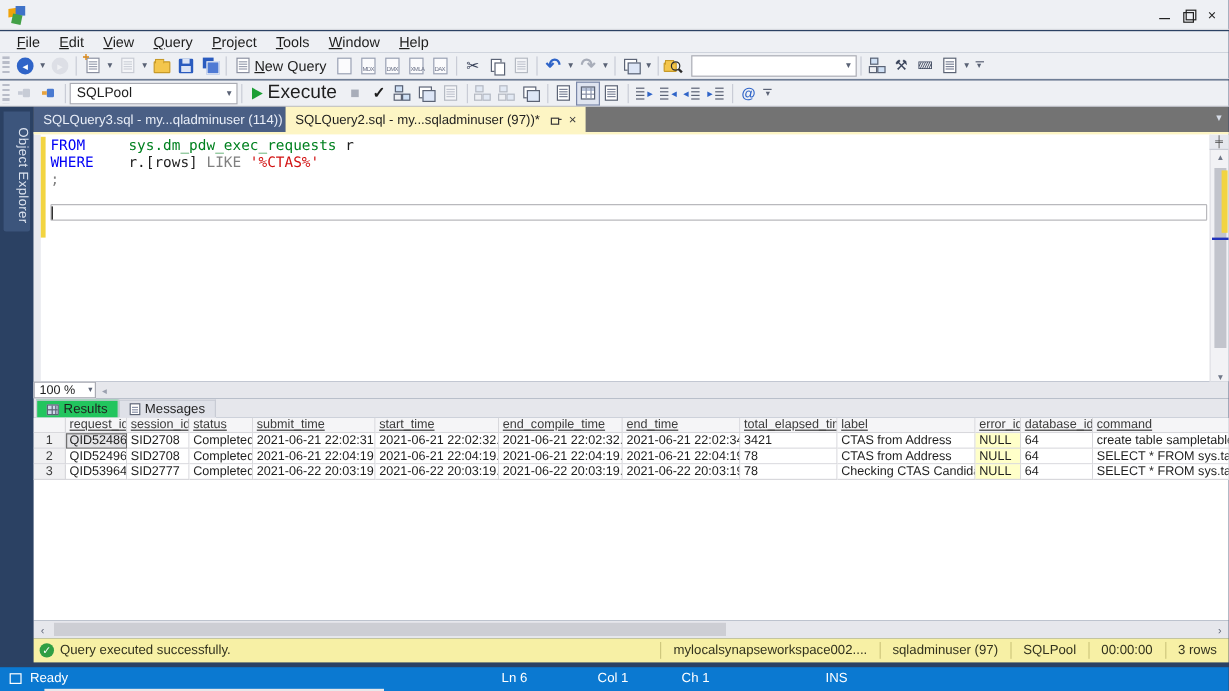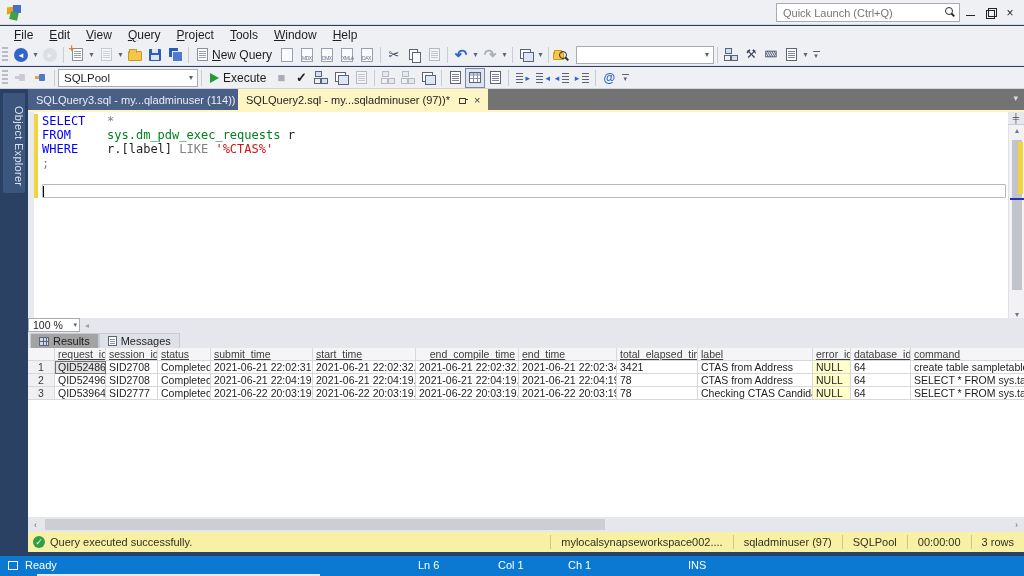--- a/index.html
+++ b/index.html
@@ -126,21 +126,21 @@
 
   
   .editor-bottom { position:absolute; left:28px; top:318px; width:996px; height:14px; background:#e6e7ec; display:flex; align-items:center; }
   .zoom-combo { width:52px; height:14px; background:#fff; border:1px solid #a9abb3; display:flex; align-items:center; font-size:10.5px; padding-left:4px; color:#1e1e1e; }
   .zoom-combo .arrow { margin-left:auto; font-size:7px; color:#5a6275; padding-right:2px; }
   .hs-arrow { width:14px; text-align:center; font-size:8px; color:#9aa0ae; }
 
   
   .results-tabs { position:absolute; left:28px; top:332px; width:996px; height:16px; background:#e6e7ec; display:flex; align-items:flex-end; padding-left:2px; }
   .rtab { height:15px; display:flex; align-items:center; gap:4px; padding:0 8px; font-size:11px; color:#1e1e1e; border:1px solid #c8cbd4; border-bottom:none; background:#dfe1e8; }
-  .rtab.active { background:#a3a3a3; }
+  .rtab.active { background:#22c55e; }
   .rtab-grid-ic{width:10px;height:9px;border:1px solid #5b6375;background:#cfd8ea;position:relative;}
   .rtab-grid-ic::before{content:"";position:absolute;left:3px;top:0;width:1px;height:7px;background:#5b6375;box-shadow:3px 0 #5b6375;}
   .rtab-grid-ic::after{content:"";position:absolute;left:0;top:3px;width:8px;height:1px;background:#5b6375;}
   .rtab-msg-ic{width:9px;height:10px;border:1px solid #5b6375;background:#fff;position:relative;}
   .rtab-msg-ic::before{content:"";position:absolute;left:1px;top:2px;width:5px;height:1px;background:#8a92a8;box-shadow:0 2px 0 #8a92a8,0 4px 0 #8a92a8;}
 
   .results-area { position:absolute; left:28px; top:348px; width:996px; height:169px; background:#ffffff; overflow:hidden; }
   .grid { position:absolute; left:0; top:0; width:1100px; font-size:10.5px; color:#1e1e1e; }
   .grow { display:flex; height:13px; }
   .gcell { flex:none; height:13px; line-height:12px; padding:0 3px; border-right:1px solid #d8d8dc; border-bottom:1px solid #d8d8dc; overflow:hidden; white-space:nowrap; background:#fff; }
@@ -170,24 +170,20 @@
 </style>
 </head>
 <body>
 
 <div class="titlebar">
   <div class="app-icon">
       <i class="sq1"></i>
       <i class="sq2"></i>
       <i class="sq3"></i>
     </div>
-  <div class="quick-launch">
-    <input placeholder="Quick Launch (Ctrl+Q)" style="">
-    <span class="mag-icon"></span>
-  </div>
   <div class="win-btns">
     <div class="win-btn">
         <span class="min-glyph"></span>
       </div>
     <div class="win-btn">
         <span class="restore-glyph"></span>
       </div>
     <div class="win-btn">
         <span>×</span>
       </div>
@@ -316,21 +312,21 @@
       <span class="plug-ic colored"></span>
     </span>
   <span class="tsep"></span>
   <span class="combo" style="width:140px">
     <span class="val">SQLPool</span>
     <span class="arrow">▾</span>
   </span>
   <span class="tsep"></span>
   <span class="label-btn">
     <span class="play-tri"></span>
-    <span style="font-size:12px">Execute</span>
+    <span style="font-size:16px">Execute</span>
   </span>
   <span class="tbtn dim">
       <span class="glyph">■</span>
     </span>
   <span class="tbtn">
       <span class="check-glyph">✓</span>
     </span>
   <span class="tbtn">
       <span class="plan-ic"></span>
     </span>
@@ -396,23 +392,22 @@
 </div>
 
 <div class="leftstrip">
   <div class="objexp-tab">Object Explorer</div>
 </div>
 
 <div class="editor">
   <div class="indicator-margin"></div>
   <div class="change-bar"></div>
   <div class="code-area">
-      <div class="code-line"><span class="tok-kw">SELECT</span><span class="tok-pl">   </span><span class="tok-gr">*</span></div>
       <div class="code-line"><span class="tok-kw">FROM</span><span class="tok-pl">     </span><span class="tok-sys">sys.dm_pdw_exec_requests</span><span class="tok-pl"> r</span></div>
-      <div class="code-line"><span class="tok-kw">WHERE</span><span class="tok-pl">    </span><span class="tok-pl">r.[label] </span><span class="tok-gr">LIKE </span><span class="tok-str">'%CTAS%'</span></div>
+      <div class="code-line"><span class="tok-kw">WHERE</span><span class="tok-pl">    </span><span class="tok-pl">r.[rows] </span><span class="tok-gr">LIKE </span><span class="tok-str">'%CTAS%'</span></div>
       <div class="code-line"><span class="tok-gr">;</span></div>
       <div class="code-line"></div>
       <div class="code-line current"><span class="caret-bar"></span></div>
     </div>
   <div class="vscroll">
     <div class="split-handle">╪</div>
     <div class="vs-up">▴</div>
     <div class="vs-thumb"></div>
     <div class="vs-mark-yellow"></div>
     <div class="vs-mark-blue"></div>
@@ -441,21 +436,21 @@
 
 <div class="results-area">
   <div class="grid">
       <div class="grow ghead">
         <div class="gcell rownum"></div>
         <div class="gcell" style="width: 51px;">request_id</div>
         <div class="gcell" style="width: 52px;">session_id</div>
         <div class="gcell" style="width: 53px;">status</div>
         <div class="gcell" style="width: 102px;">submit_time</div>
         <div class="gcell" style="width: 103px;">start_time</div>
-        <div class="gcell" style="width: 103px; text-align: right;">end_compile_time</div>
+        <div class="gcell" style="width: 103px;">end_compile_time</div>
         <div class="gcell" style="width: 98px;">end_time</div>
         <div class="gcell" style="width: 81px;">total_elapsed_time</div>
         <div class="gcell" style="width: 115px;">label</div>
         <div class="gcell" style="width: 38px;">error_id</div>
         <div class="gcell" style="width: 60px;">database_id</div>
         <div class="gcell" style="width: 140px;">command</div>
       </div>
       <div class="grow">
         <div class="gcell rownum">1</div>
         <div class="gcell selected" style="width: 51px;">QID52486</div>

